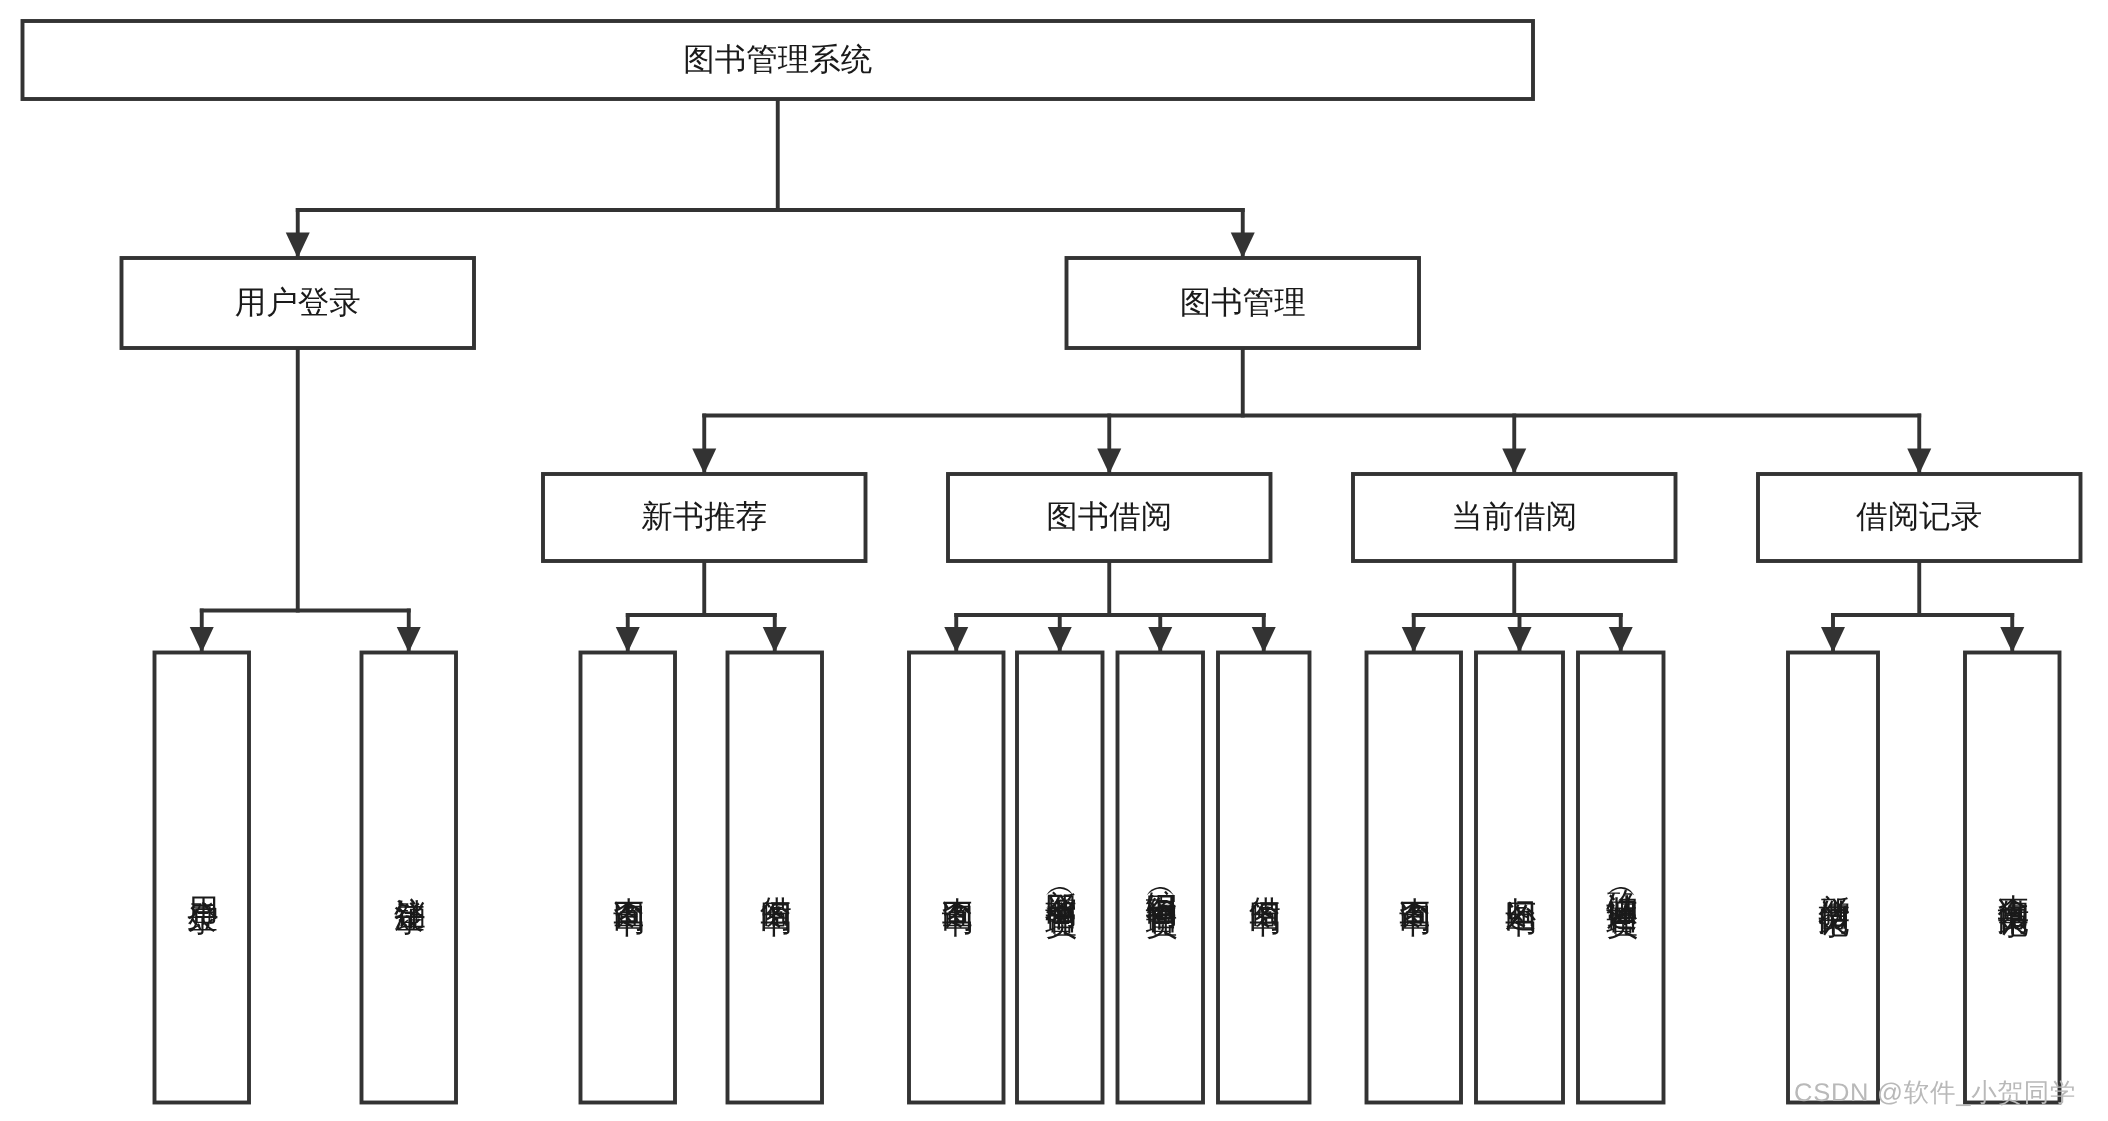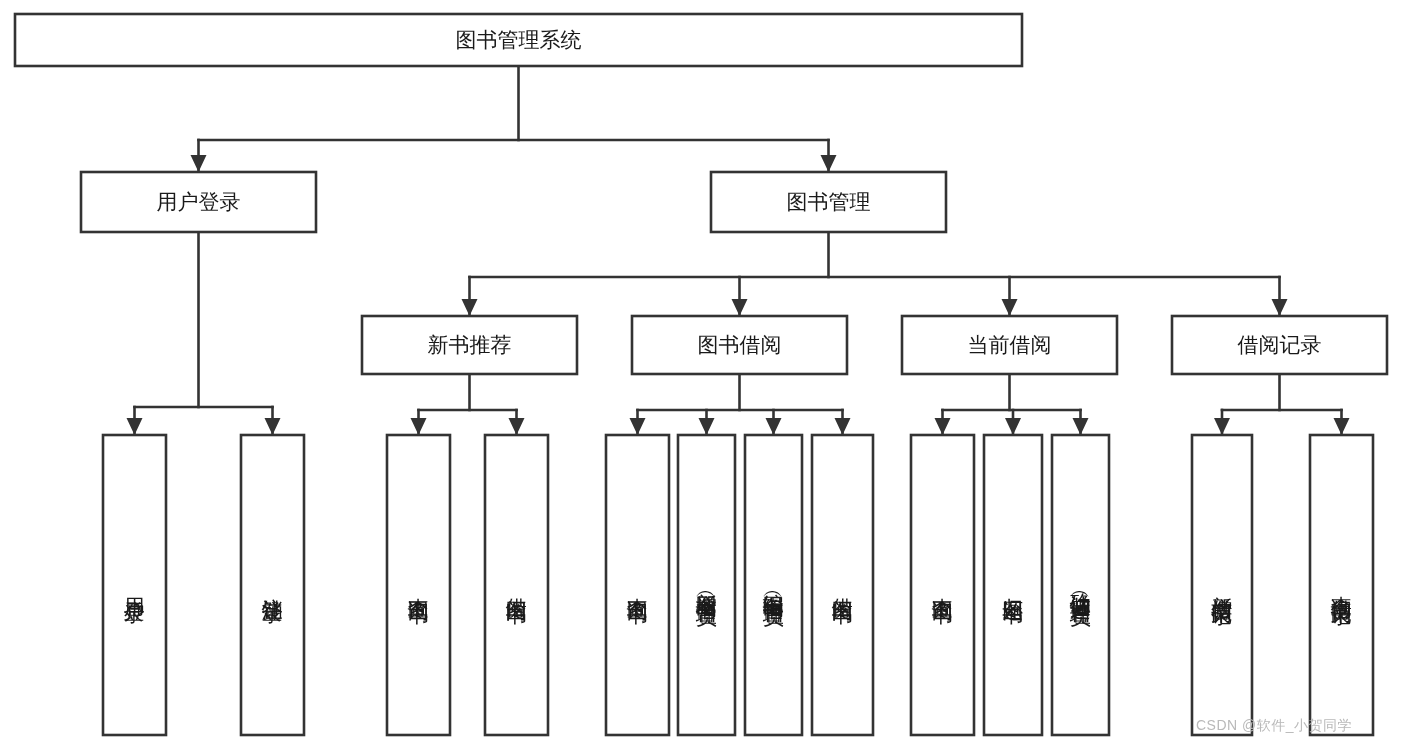--- a/index.html
+++ b/index.html
@@ -59,21 +59,21 @@
     letter-spacing: 2px;
     display: flex;
     align-items: center;
     justify-content: center;
     white-space: nowrap;
     pointer-events: none;
   }
   .watermark {
     position: absolute;
     font-family: "Liberation Sans", "DejaVu Sans", sans-serif;
-    font-size: 14px;
+    font-size: 17px;
     color: #b9b9b9;
     white-space: nowrap;
     letter-spacing: 0.5px;
   }
 </style>
 </head>
 <body>
 
 <div id="diagram-root">
 

